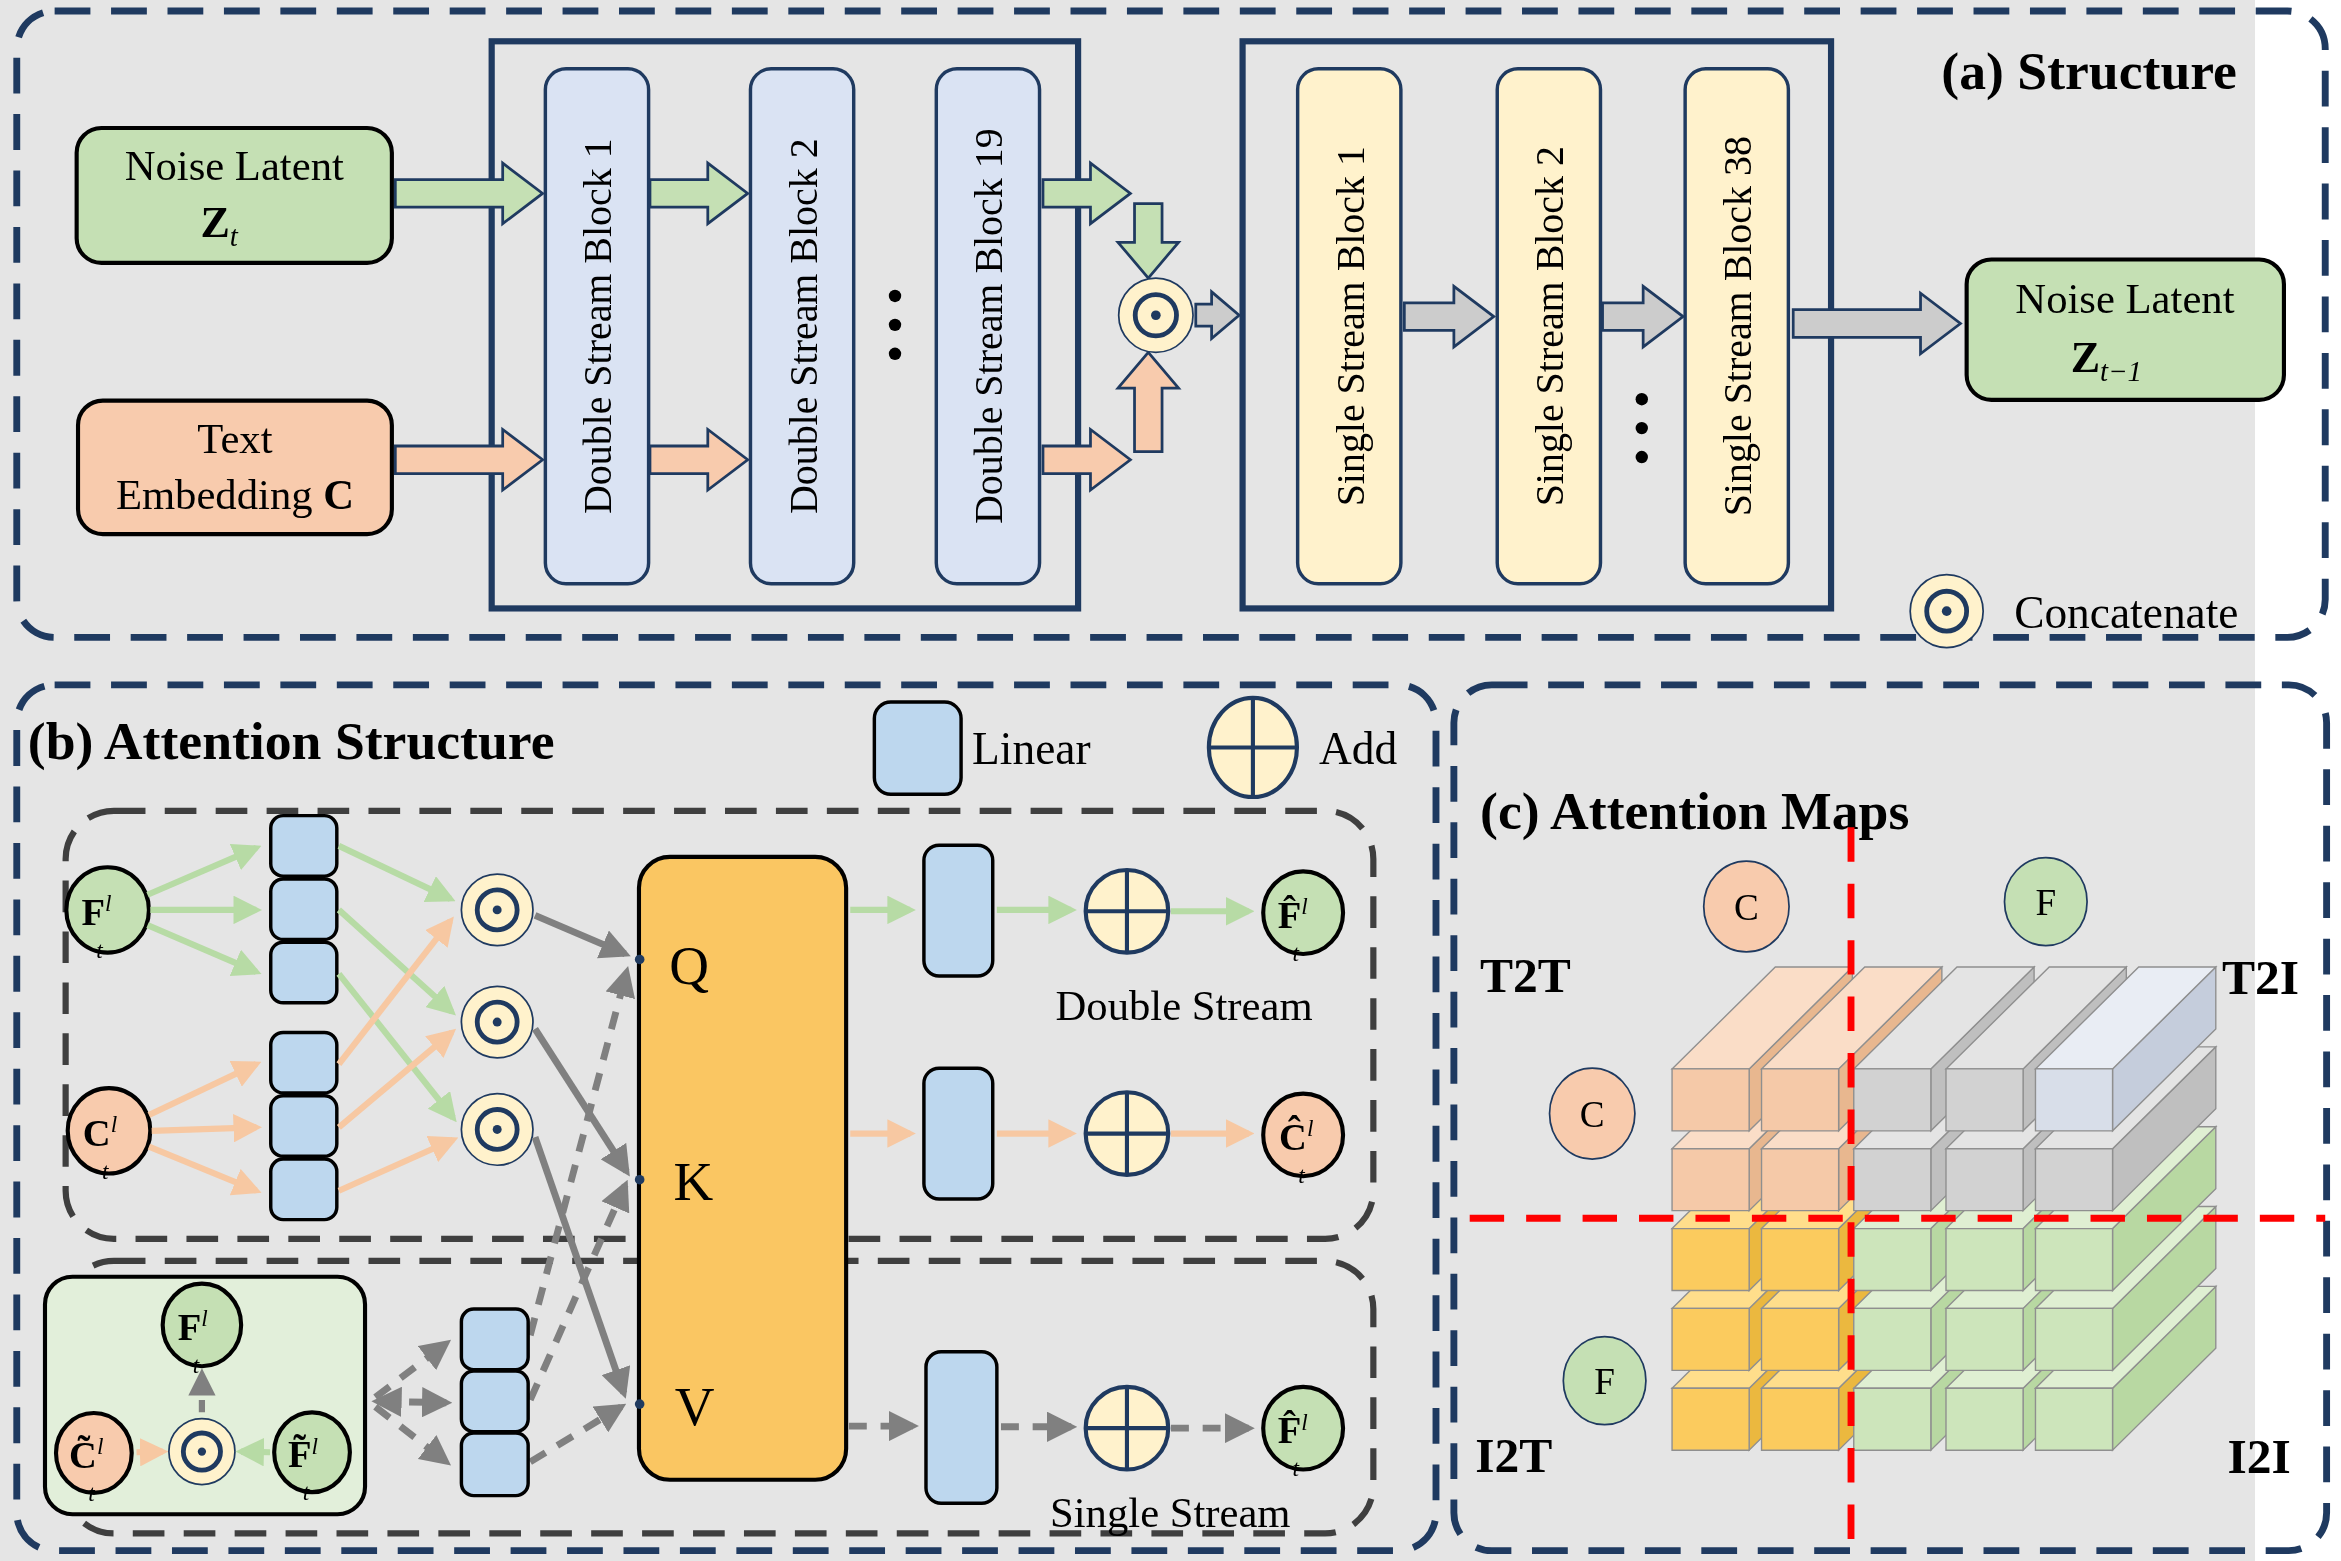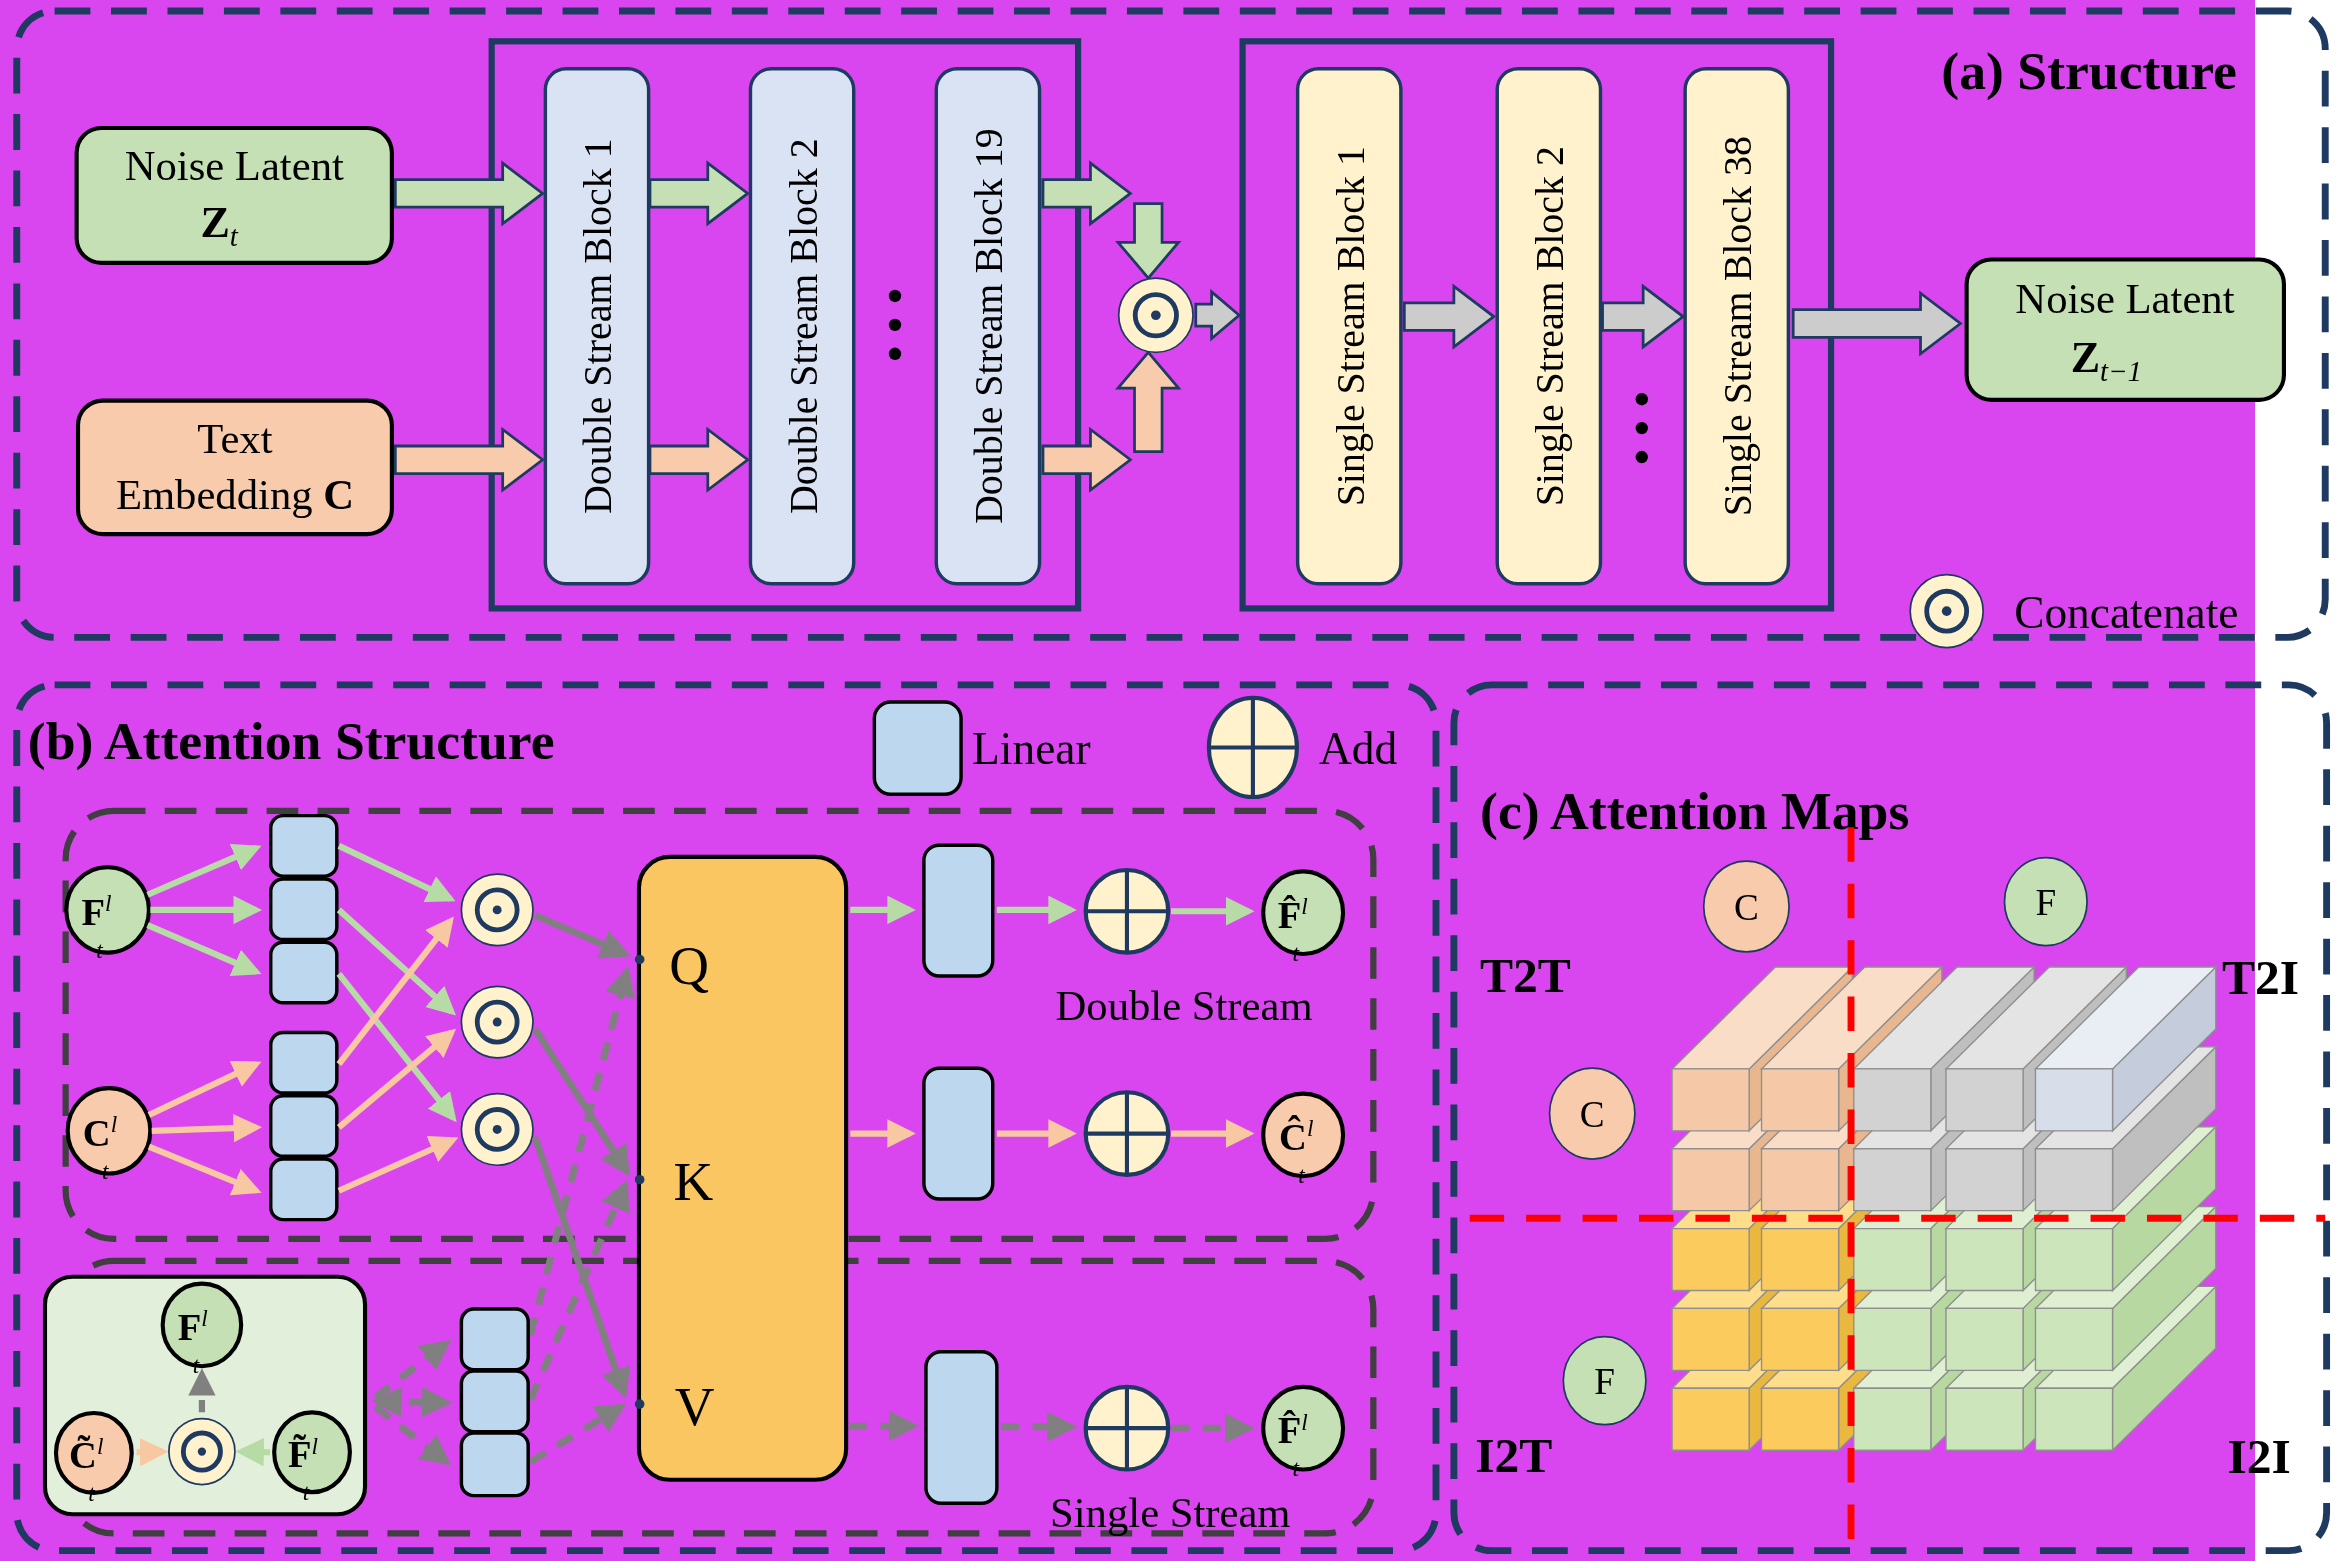--- a/index.html
+++ b/index.html
@@ -1,16 +1,16 @@
 <!DOCTYPE html>
 <html style="font-size:11px"><head>
 <meta charset="utf-8">
 <style>
   html,body{margin:0;padding:0;background:#ffffff;}
-  #stage{width:2255px;height:1561px;position:relative;background:#d946ef;}
+  #stage{width:2255px;height:1561px;position:relative;background:#e5e5e5;}
   svg{display:block;}
   text{font-family:"Liberation Serif","DejaVu Serif",serif;fill:#000;}
   .t-title{font-size:78px;font-weight:bold;}
   .t-box{font-size:62px;}
   .t-boxb{font-size:64px;font-weight:bold;}
   .t-block{font-size:58px;}
   .t-leg{font-size:66px;}
   .t-lab{font-size:62px;}
   .t-qkv{font-size:80px;}
   .t-math{font-size:56px;font-weight:bold;}

